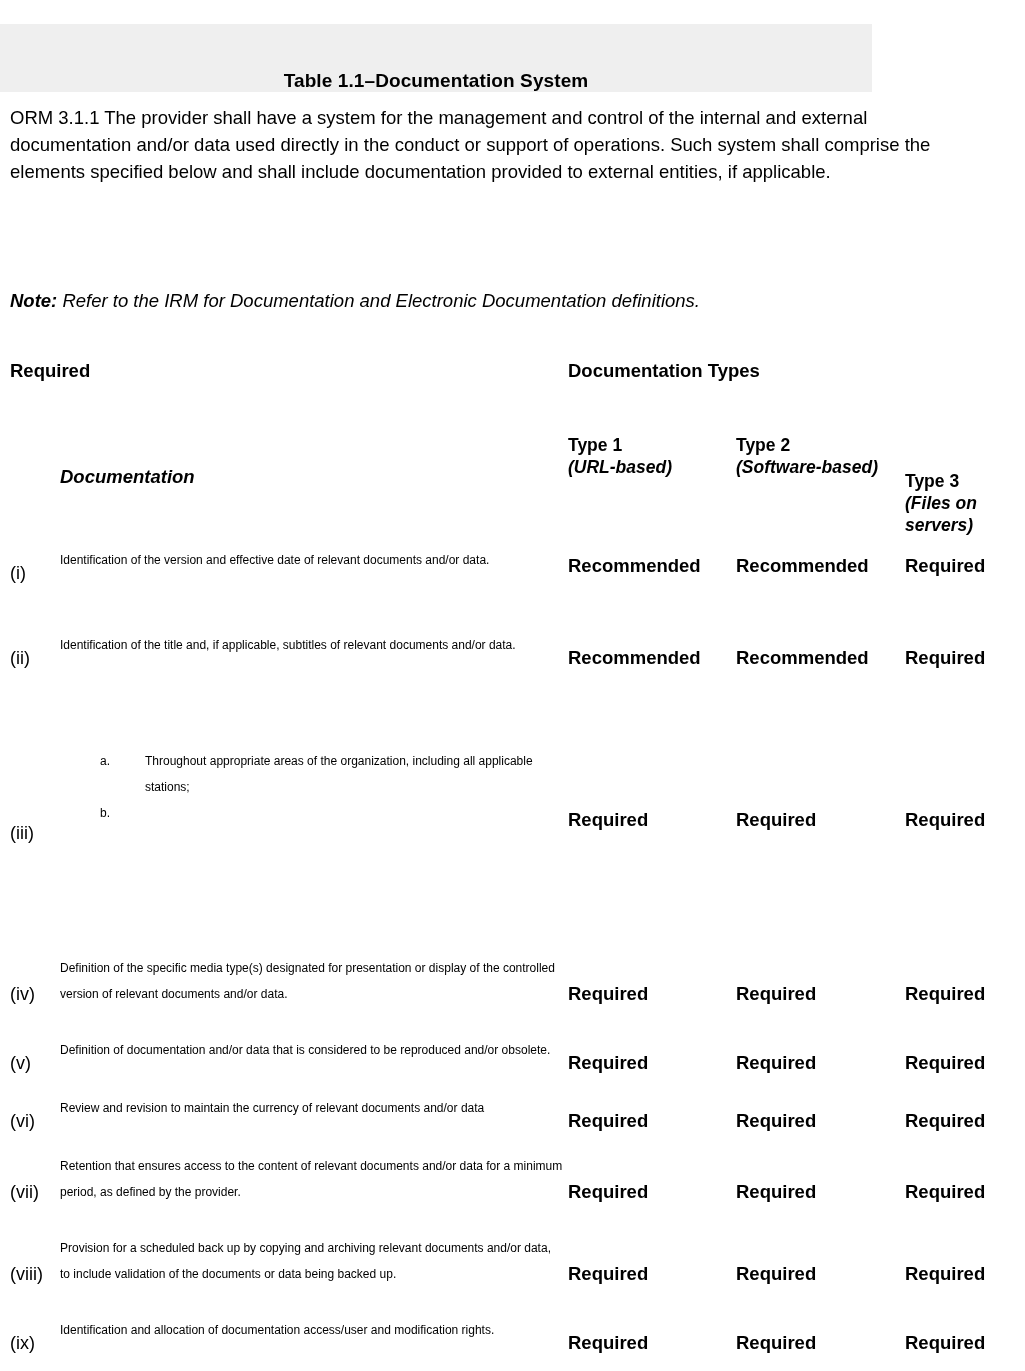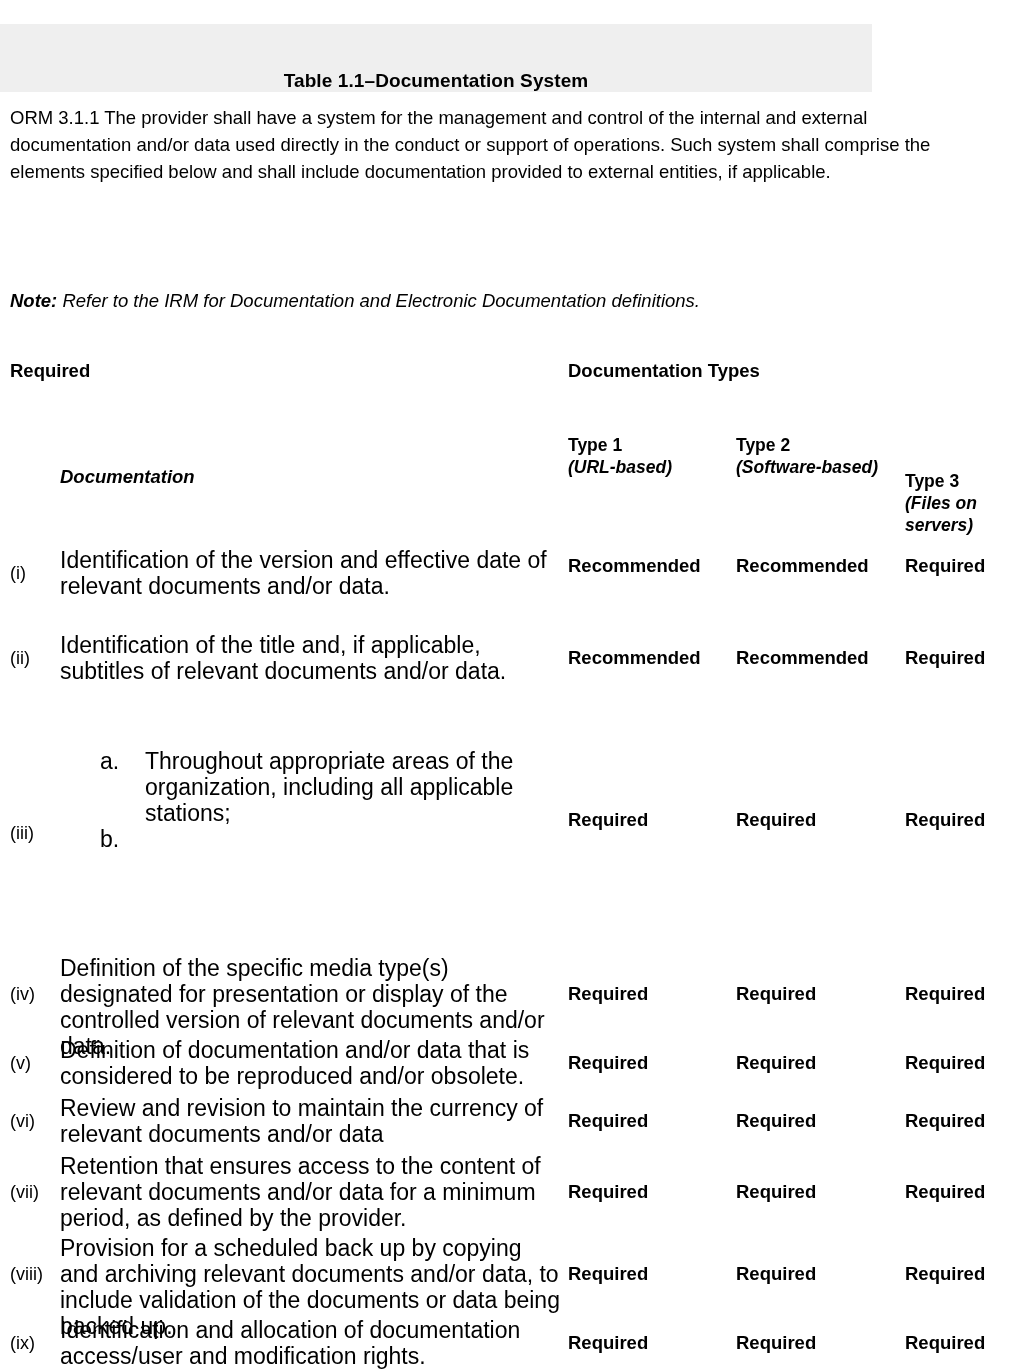--- a/index.html
+++ b/index.html
@@ -109,21 +109,21 @@
     position: absolute;
     left: 10px;
     font-size: 18px;
     line-height: 26px;
     white-space: nowrap;
   }
   .row .desc {
     position: absolute;
     left: 60px;
     width: 500px;
-    font-size: 23px;
+    font-size: 12px;
     line-height: 26px;
   }
   .row .val {
     position: absolute;
     font-size: 18.5px;
     font-weight: bold;
     line-height: 26px;
     white-space: nowrap;
   }
   .row .v1 { left: 568px; }

